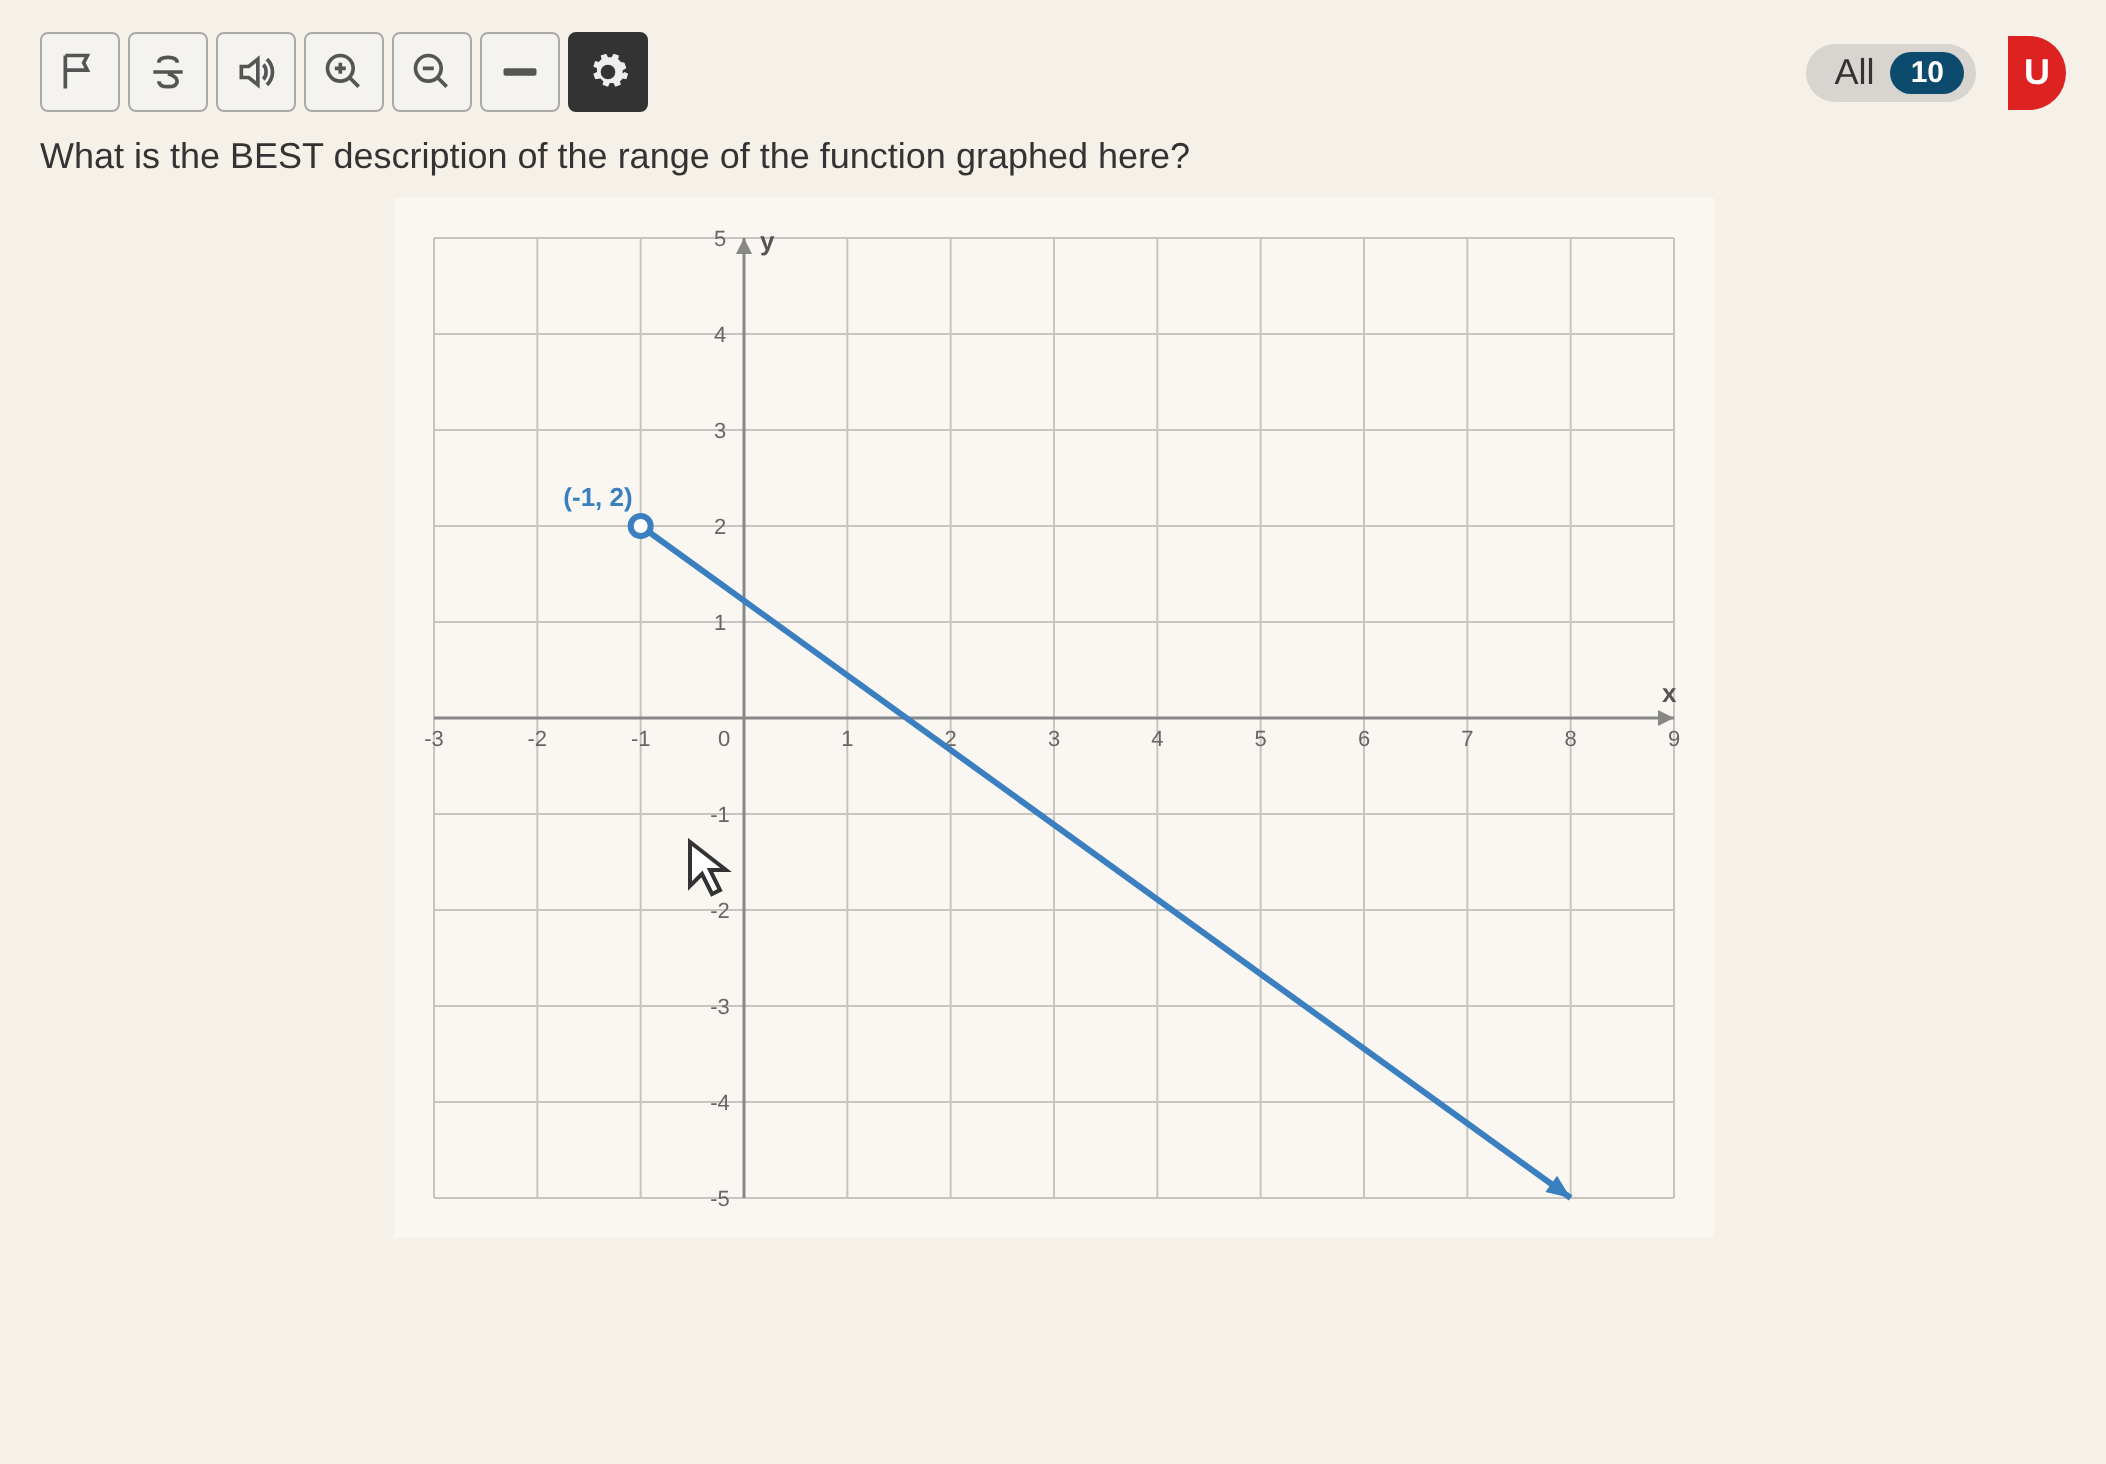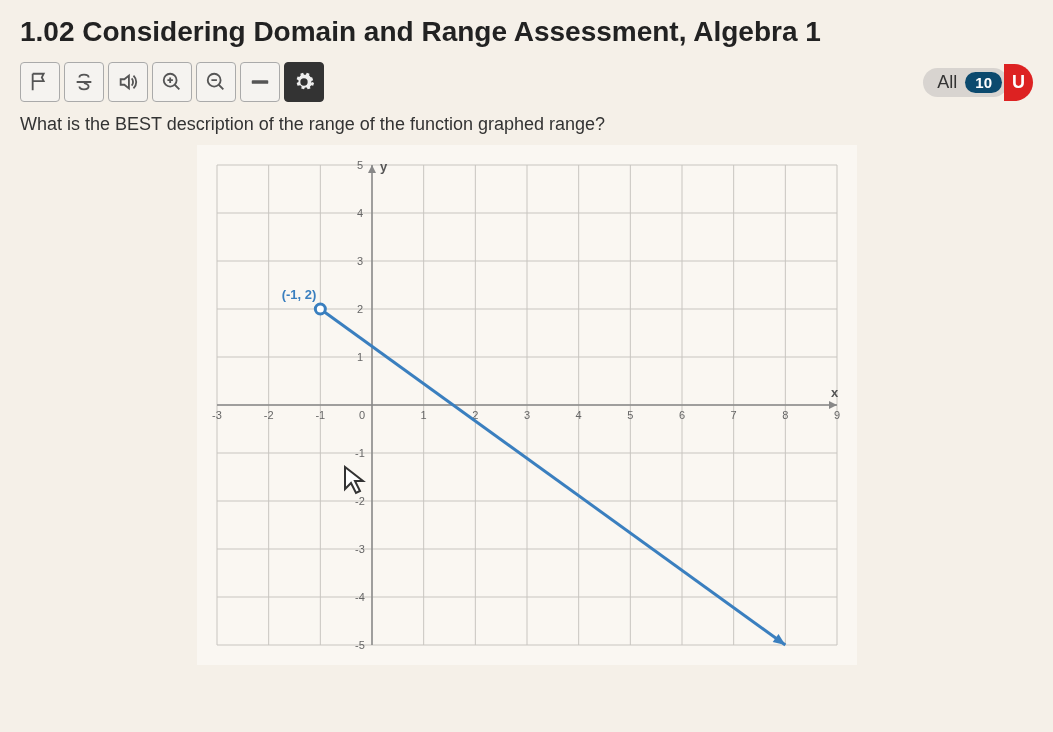--- a/index.html
+++ b/index.html
@@ -64,21 +64,21 @@
     }
     .badge-red {
       background: #d22;
       color: #fff;
       border-radius: 0 20px 20px 0;
       padding: 8px 8px;
       margin-left: -4px;
       font-weight: 700;
       font-size: 18px;
     }
-    .right-group { display:flex; align-items:center; }
+    .right-group { display:flex; align-items:center;gap:20px; }
     .question {
       font-size: 18px;
       color: #333;
       margin-bottom: 10px;
     }
     .question strong { font-weight: 400; }
     .graph-area {
       display: flex;
       justify-content: center;
       position: relative;
@@ -98,21 +98,20 @@
       position: absolute;
       left: 323px;
       top: 320px;
       pointer-events: none;
     }
   </style>
 </head>
 <body>
 
 <div class="container">
-  <h1 class="title">1.02 Considering Domain and Range Assessment, Algebra 1</h1>
 
   <div class="toolbar-row">
     <div class="toolbar">
       <button class="tool-btn">
         <svg viewBox="0 0 24 24" fill="none" stroke="#555" stroke-width="2">
             <path d="M4 3v18M4 3h12l-2 4 2 4H4"></path>
           </svg>
       </button>
       <button class="tool-btn">
         <svg viewBox="0 0 24 24" fill="none" stroke="#555" stroke-width="2">
@@ -151,21 +150,21 @@
     <div class="right-group">
       <div class="progress-pill">
         <span>All</span>
         <span class="badge-green">10</span>
       </div>
       <div class="badge-red">U</div>
     </div>
   </div>
 
   <p class="question">
-    <span>What is the BEST description of the </span><strong>range</strong><span> of the function graphed range?</span>
+    <span>What is the BEST description of the </span><strong>range</strong><span> of the function graphed here?</span>
   </p>
 
   <div class="graph-area">
     <svg class="graph-svg" width="660" height="520" viewBox="0 0 660 520">
       <g id="grid">
           <line x1="20" x2="20" y1="500" y2="20" class="grid-line"></line>
           <line x1="71.66666666666666" x2="71.66666666666666" y1="500" y2="20" class="grid-line"></line>
           <line x1="123.33333333333333" x2="123.33333333333333" y1="500" y2="20" class="grid-line"></line>
           <line x1="175" x2="175" y1="500" y2="20" class="grid-line"></line>
           <line x1="226.66666666666666" x2="226.66666666666666" y1="500" y2="20" class="grid-line"></line>

